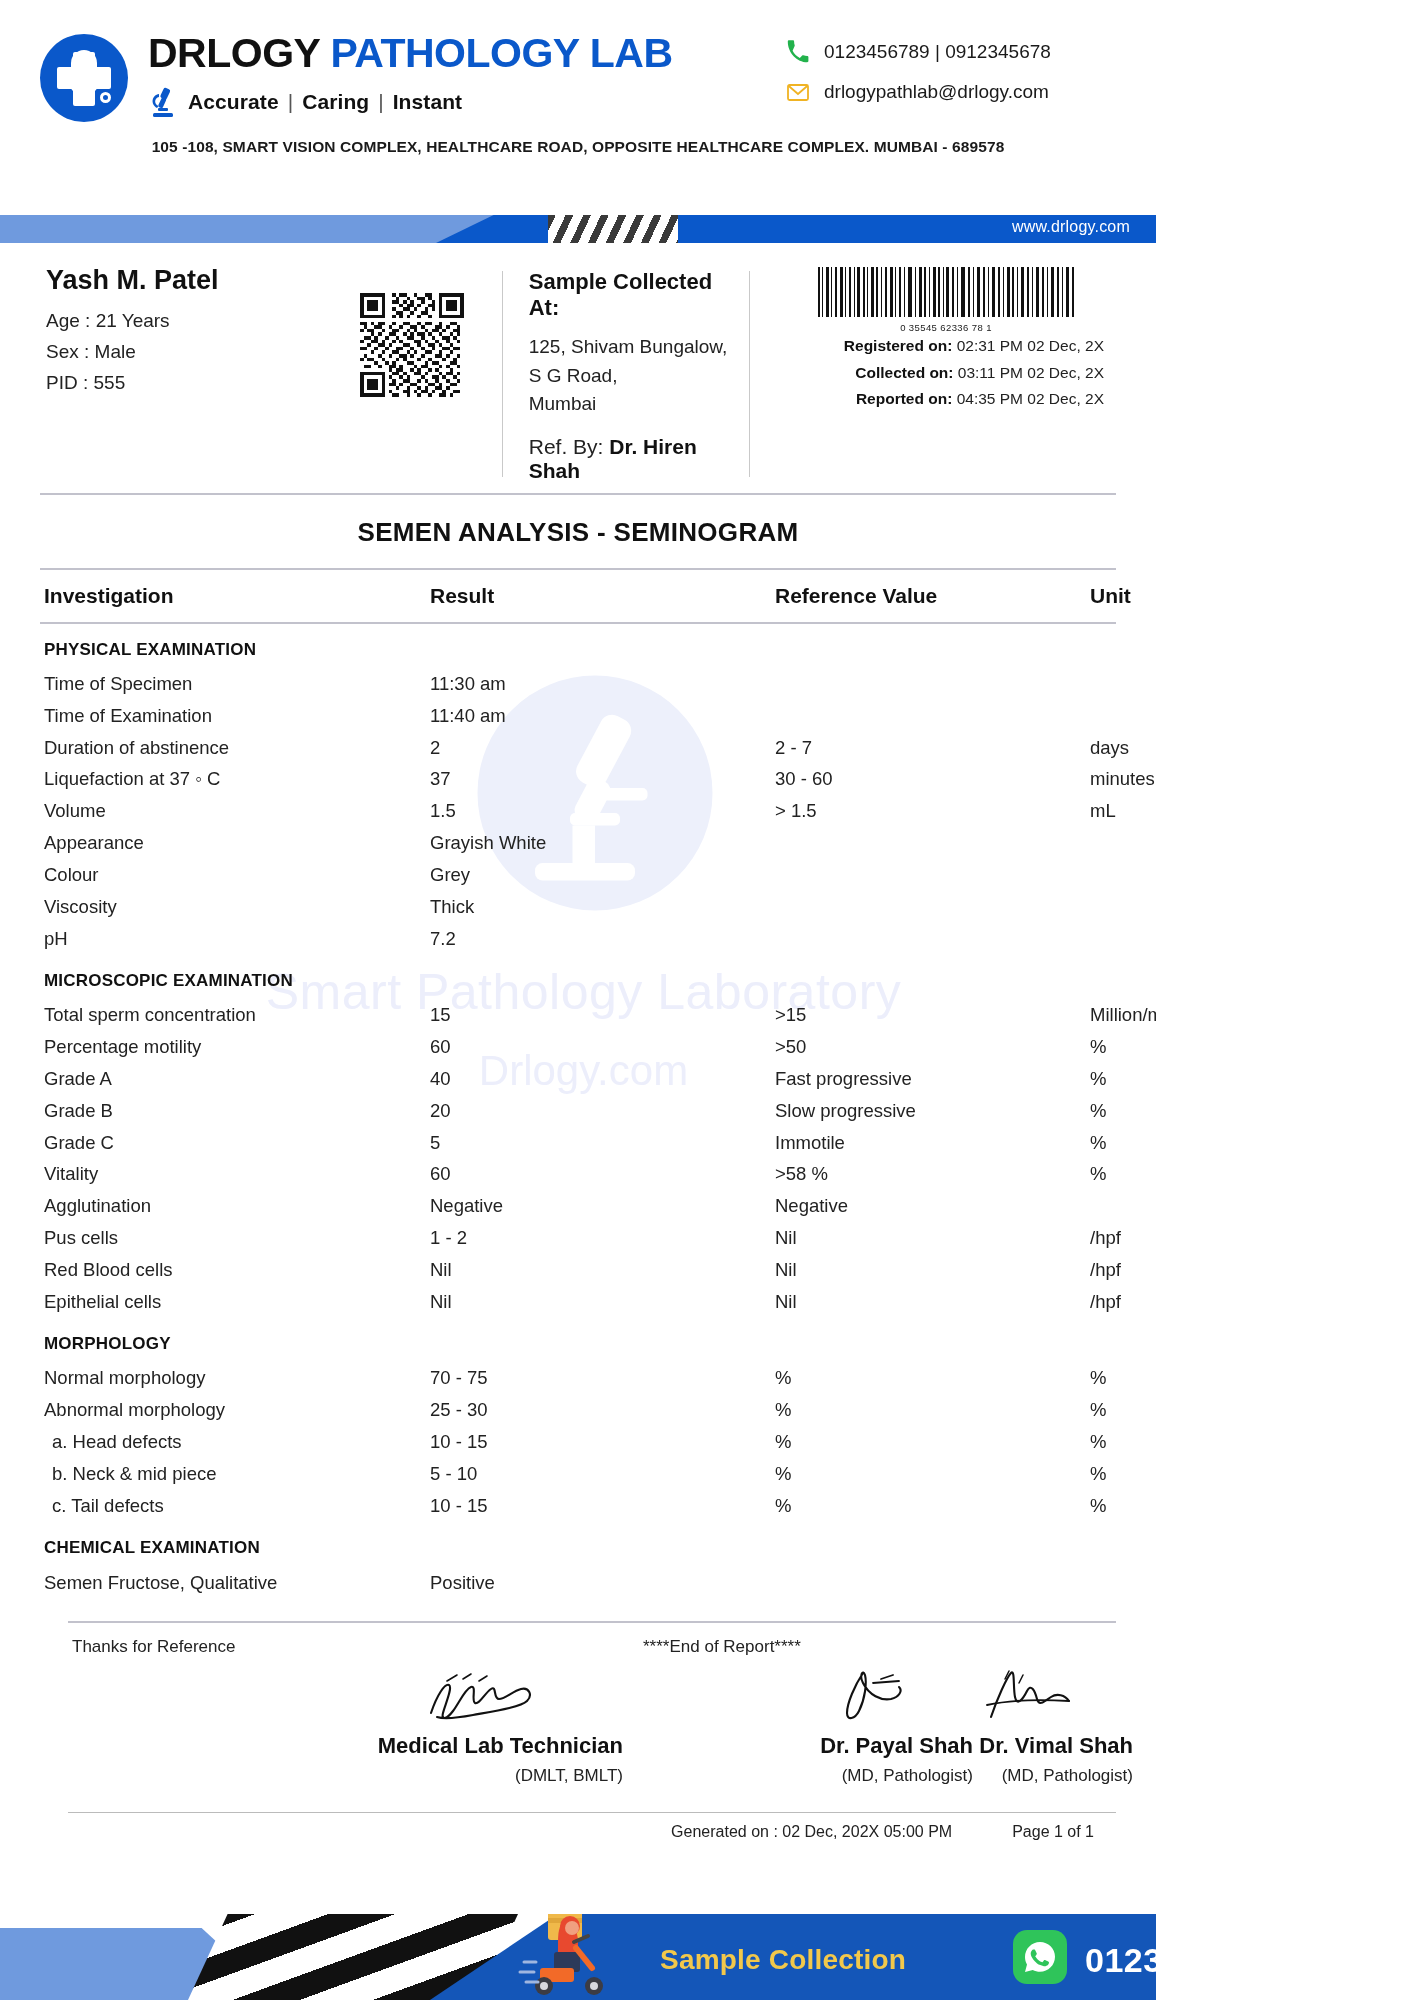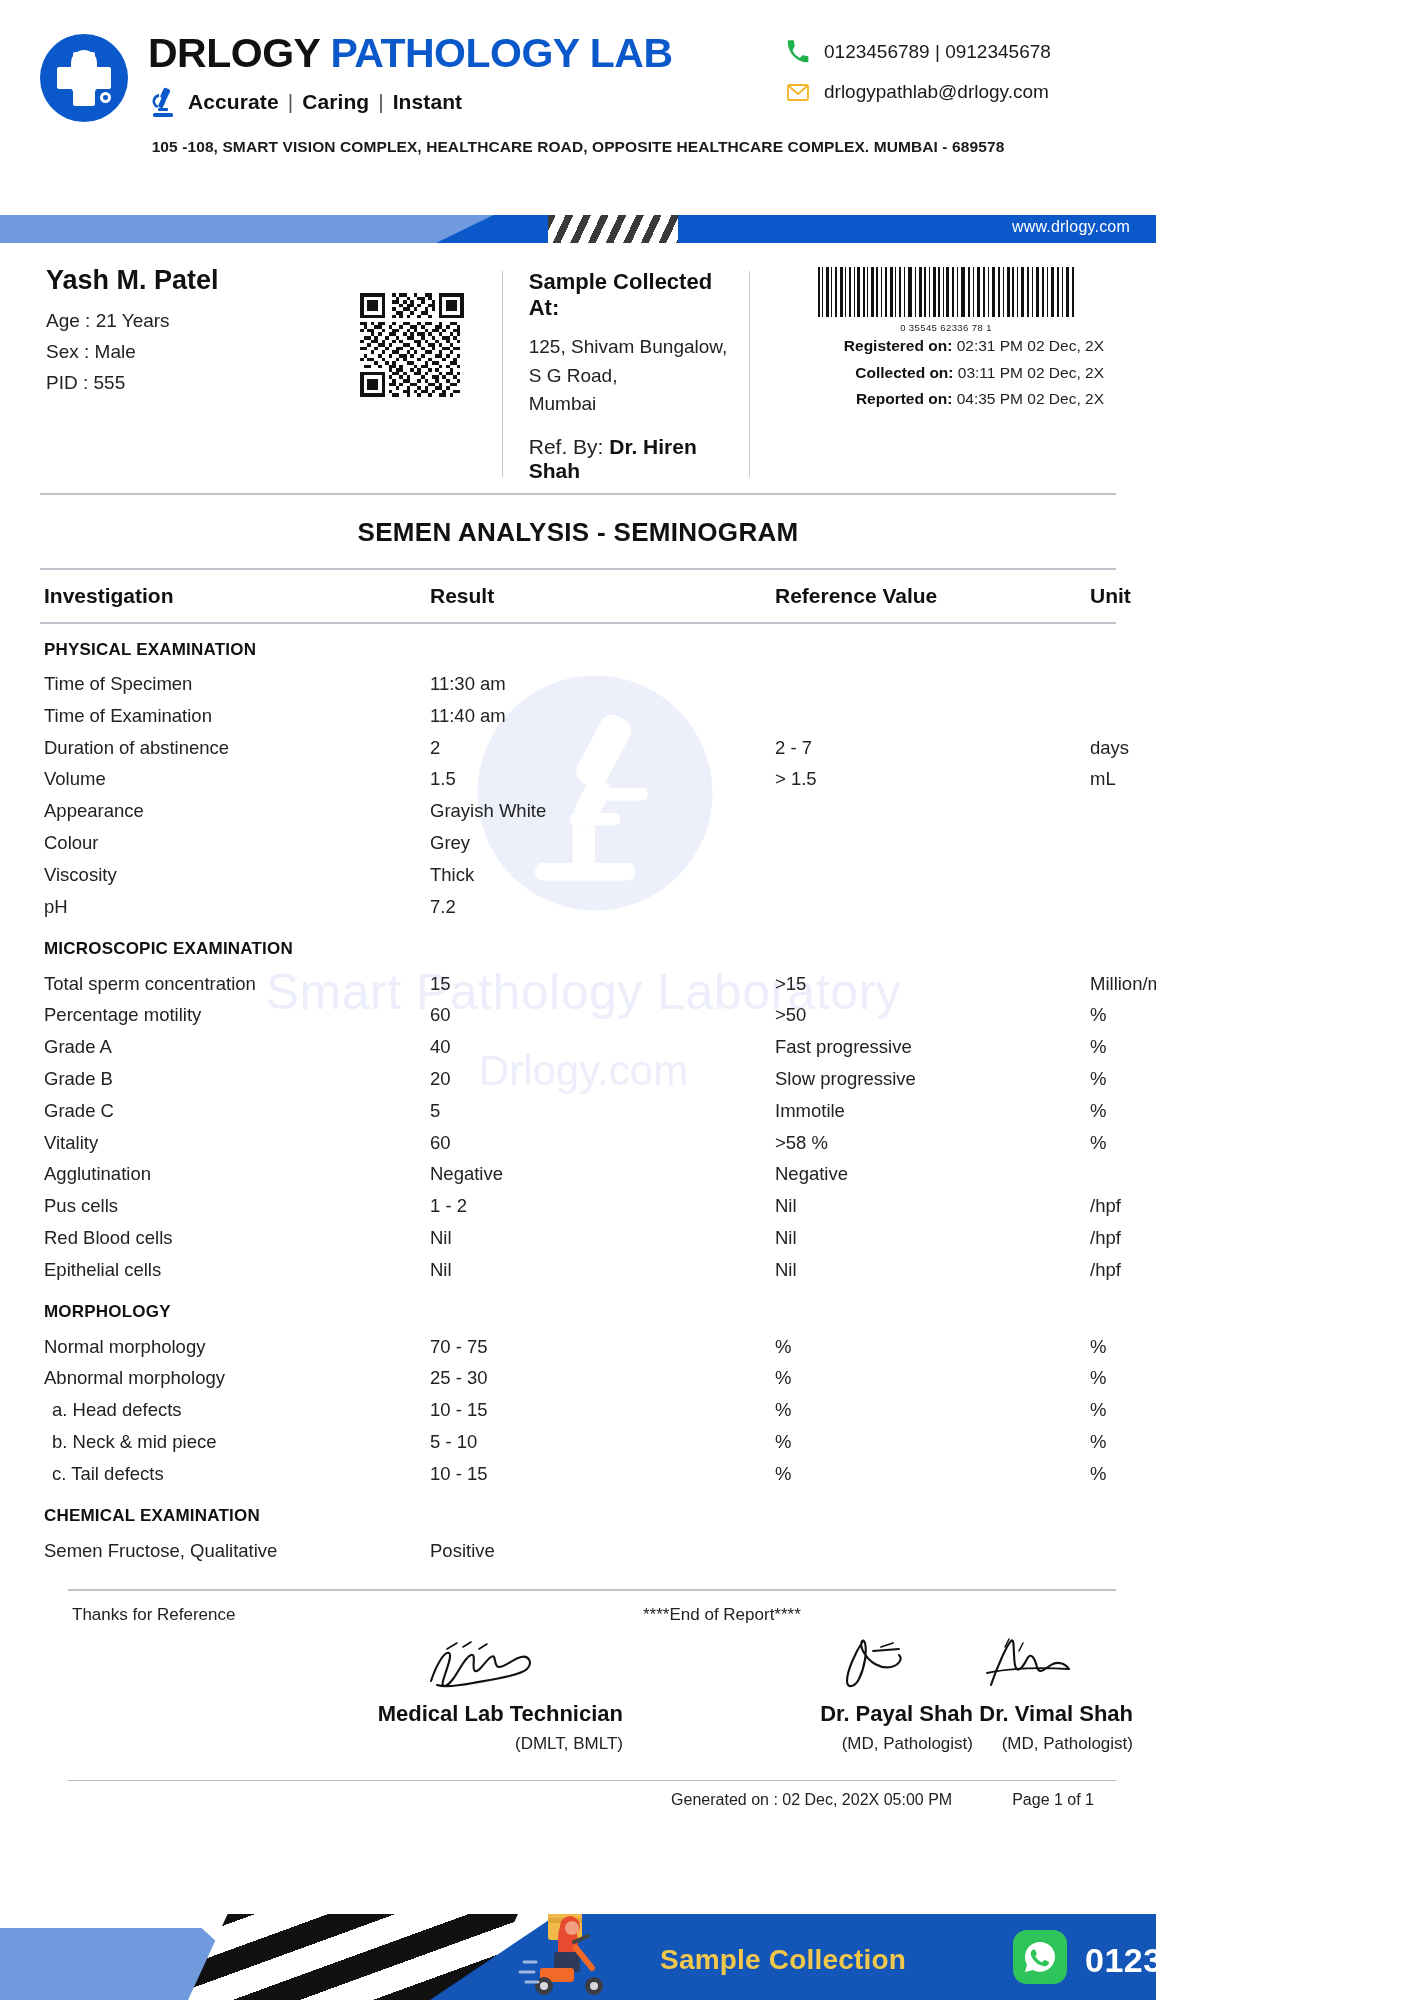--- a/index.html
+++ b/index.html
@@ -658,20 +658,26 @@
           <div class="c3"></div>
           <div class="c4"></div>
         </div>
         <div class="row">
           <div class="c1">Duration of abstinence</div>
           <div class="c2">2</div>
           <div class="c3">2 - 7</div>
           <div class="c4">days</div>
         </div>
         <div class="row">
+          <div class="c1">Liquefaction at 37 ◦ C</div>
+          <div class="c2">37</div>
+          <div class="c3">30 - 60</div>
+          <div class="c4">minutes</div>
+        </div>
+        <div class="row">
           <div class="c1">Volume</div>
           <div class="c2">1.5</div>
           <div class="c3">&gt; 1.5</div>
           <div class="c4">mL</div>
         </div>
         <div class="row">
           <div class="c1">Appearance</div>
           <div class="c2">Grayish White</div>
           <div class="c3"></div>
           <div class="c4"></div>

